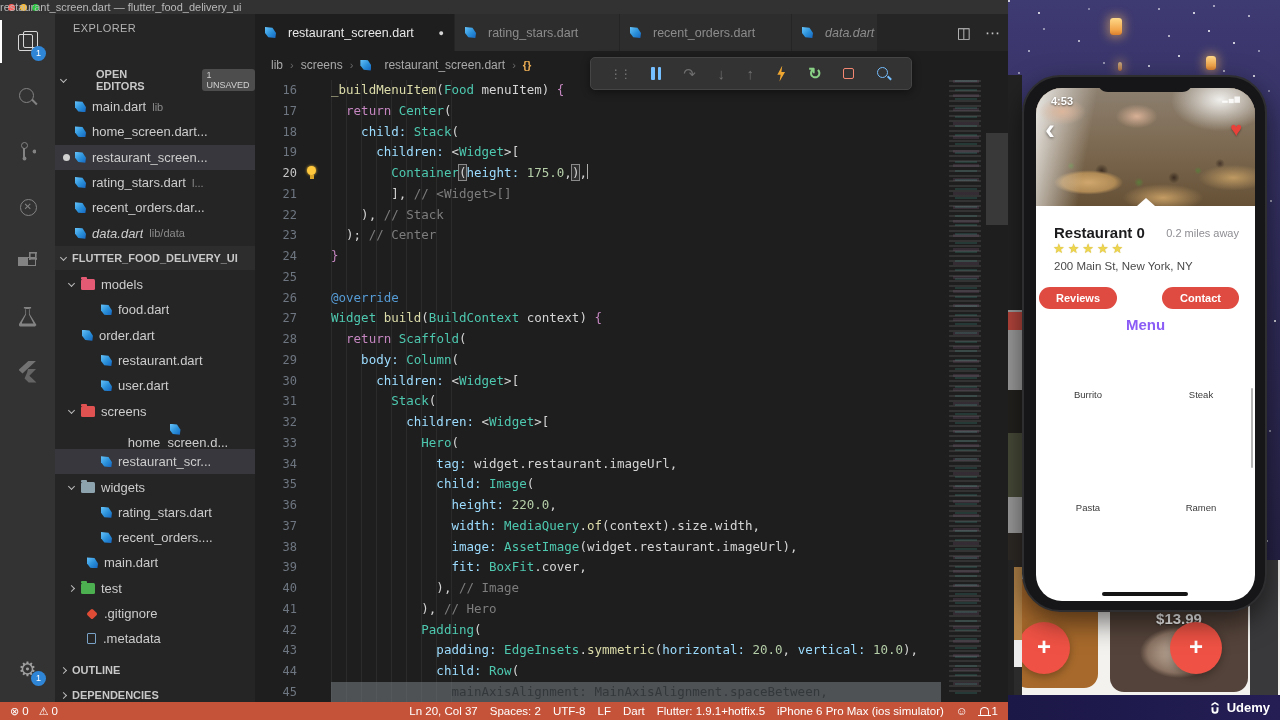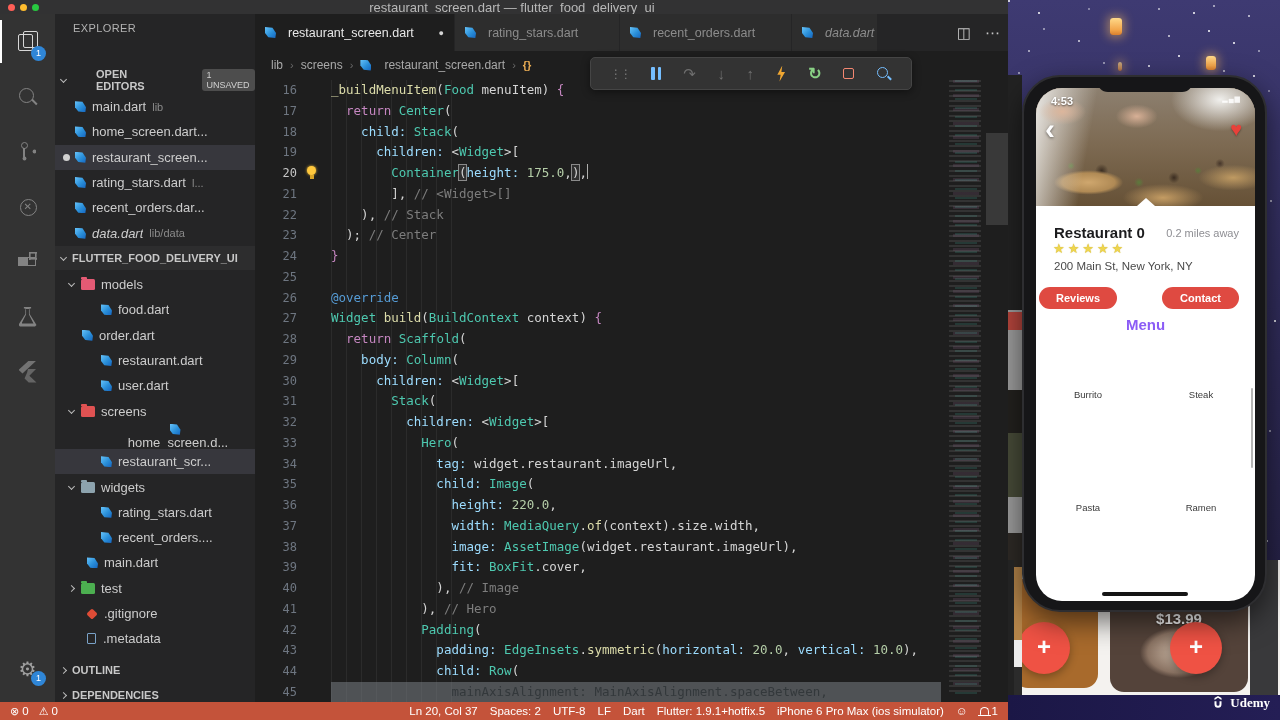--- a/index.html
+++ b/index.html
@@ -43,22 +43,22 @@
   .bg-price { position:absolute; left:96px; top:50px; width:138px; text-align:center; color:#fff;
               font-size:15px; font-weight:bold; text-shadow:0 1px 2px rgba(0,0,0,.5); }
   .plus-btn { position:absolute; width:52px; height:52px; border-radius:50%; background:#ef5244;
               color:#fff; font-size:24px; line-height:50px; text-align:center; font-weight:bold;
               box-shadow:0 3px 8px rgba(0,0,0,.3); }
   .plus-btn.p1 { left:4px; top:62px; } .plus-btn.p2 { left:156px; top:62px; }
   .bg-bezel-right { position:absolute; left:236px; top:0px; width:28px; height:135px; background:#39393b; }
 
   
   .udemy-bar { position:absolute; left:0; top:695px; width:272px; height:25px;
-               background:linear-gradient(90deg,#1b1746,#241e55); display:flex; 
-               justify-content:flex-end; padding-right:10px; gap:5px;font-family:Liberation Serif, serif; }
+               background:linear-gradient(90deg,#1b1746,#241e55); display:flex; align-items:center;
+               justify-content:flex-end; padding-right:10px; gap:5px; }
   .udemy-text { color:#fff; font-size:13px; font-weight:bold; }
 
   
   .phone { position:absolute; left:14px; top:75px; width:245px; height:537px; background:#161618;
            border:2px solid #2e2e31; border-radius:38px; box-shadow:0 10px 28px rgba(0,0,0,.55); }
   .screen { position:absolute; left:12px; top:11px; width:219px; height:513px; background:#fff;
             border-radius:26px; overflow:hidden; }
   .notch { position:absolute; left:50%; top:0; transform:translateX(-50%); width:96px; height:15px;
            background:#161618; border-radius:0 0 11px 11px; z-index:5; }
   .food-img { position:absolute; left:0; top:0; width:219px; height:118px;
@@ -104,21 +104,21 @@
   .home-indicator { position:absolute; left:66px; top:504px; width:86px; height:4px; border-radius:2px; background:#151515; }
   .pscroll { position:absolute; right:2px; top:300px; width:2.5px; height:80px; border-radius:2px; background:rgba(120,120,120,.55); }
 
   
   .vscode { position:absolute; left:0; top:0; width:1008px; height:720px; background:#1e1e1e; }
   .titlebar { position:absolute; left:0; top:0; width:1008px; height:14px; background:#323233;
               display:flex; align-items:center; }
   .tl-dots { display:flex; gap:5px; margin-left:8px; }
   .tl-dots span { width:7px; height:7px; border-radius:50%; }
   .tl-red{background:#ff5f57;} .tl-yellow{background:#febc2e;} .tl-green{background:#28c840;}
-  .titletext { position:absolute; left:8px; width:100%; text-align:center; font-size:13px; color:#b8b8b8; }
+  .titletext { position:absolute; left:0; width:100%; font-size:11px; color:#b8b8b8; }
 
   
   .activitybar { position:absolute; left:0; top:14px; width:55px; height:688px; background:#333333; }
   .ab-item { position:relative; width:55px; height:55px; display:flex; align-items:center; justify-content:center; }
   .ab-item.active::before { content:""; position:absolute; left:0; top:6px; bottom:6px; width:2px; background:#fff; }
   .badge { position:absolute; right:9px; bottom:8px; min-width:15px; height:15px; border-radius:8px;
            background:#2f86d7; color:#fff; font-size:9px; line-height:15px; text-align:center; padding:0 3px; }
   .abicon { position:relative; width:24px; height:24px; opacity:.55; }
   .ab-item.active .abicon { opacity:1; }
   .abicon::before, .abicon::after { content:""; position:absolute; }

